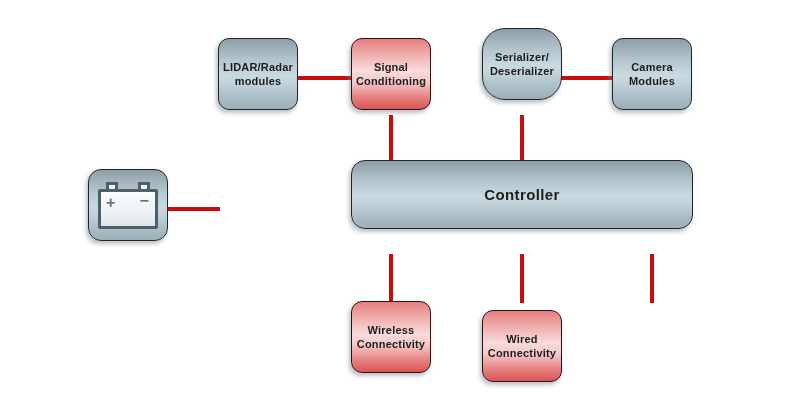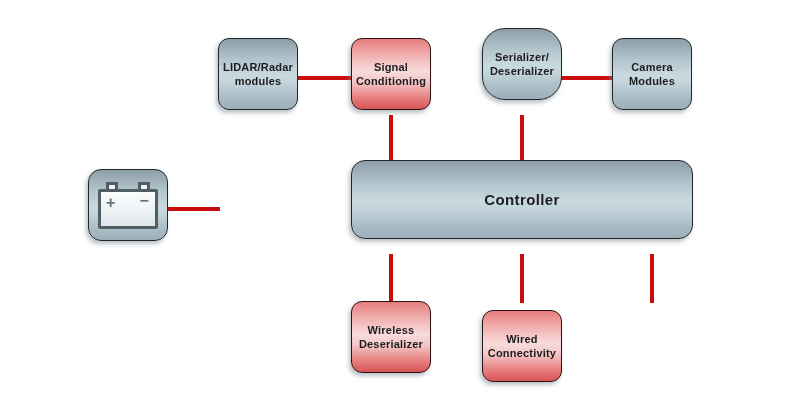--- a/index.html
+++ b/index.html
@@ -37,21 +37,21 @@
       #e87e7e 0%, #f2b9b9 28%, #f9dbdb 46%, #f4c6c6 62%,
       #e88484 82%, #d95454 100%);
   }
 
   #n-battery    { left:  88px; top: 169px; border-radius: 13px; }
   #n-lidar      { left: 218px; top:  38px; }
   #n-signal     { left: 351px; top:  38px; }
   #n-serdes     { left: 482px; top:  28px; border-radius: 23px; }
   #n-camera     { left: 612px; top:  38px; align-items: center; }
   #n-power      { left: 218px; top: 169px; }
-  #n-controller { left: 351px; top: 160px; width: 342px; height: 79px;
+  #n-controller { left: 351px; top: 160px; width: 342px; height: 69px;
                   border-radius: 14px; font-size: 15px; letter-spacing: 0.4px; }
   #n-wireless   { left: 351px; top: 301px; }
   #n-wired      { left: 482px; top: 301px; margin-top: 9px; }
   #n-audio      { left: 612px; top: 301px; }
 
   
   .edge { position: absolute; background: #c90d0d; }
   .edge.h { height: 4px; }
   .edge.v { width: 4px; }
   #e-lidar-signal      { left: 297px; top:  76px; width: 56px; }
@@ -128,21 +128,21 @@
 Modules</span>
   </div>
 
 
   <div class="node gray" id="n-controller">
     <span class="label">Controller</span>
   </div>
 
   <div class="node red" id="n-wireless">
     <span class="label">Wireless
-Deserializer</span>
+Connectivity</span>
   </div>
 
   <div class="node red" id="n-wired">
     <span class="label">Wired
 Connectivity</span>
   </div>
 
 
 </div>
 

